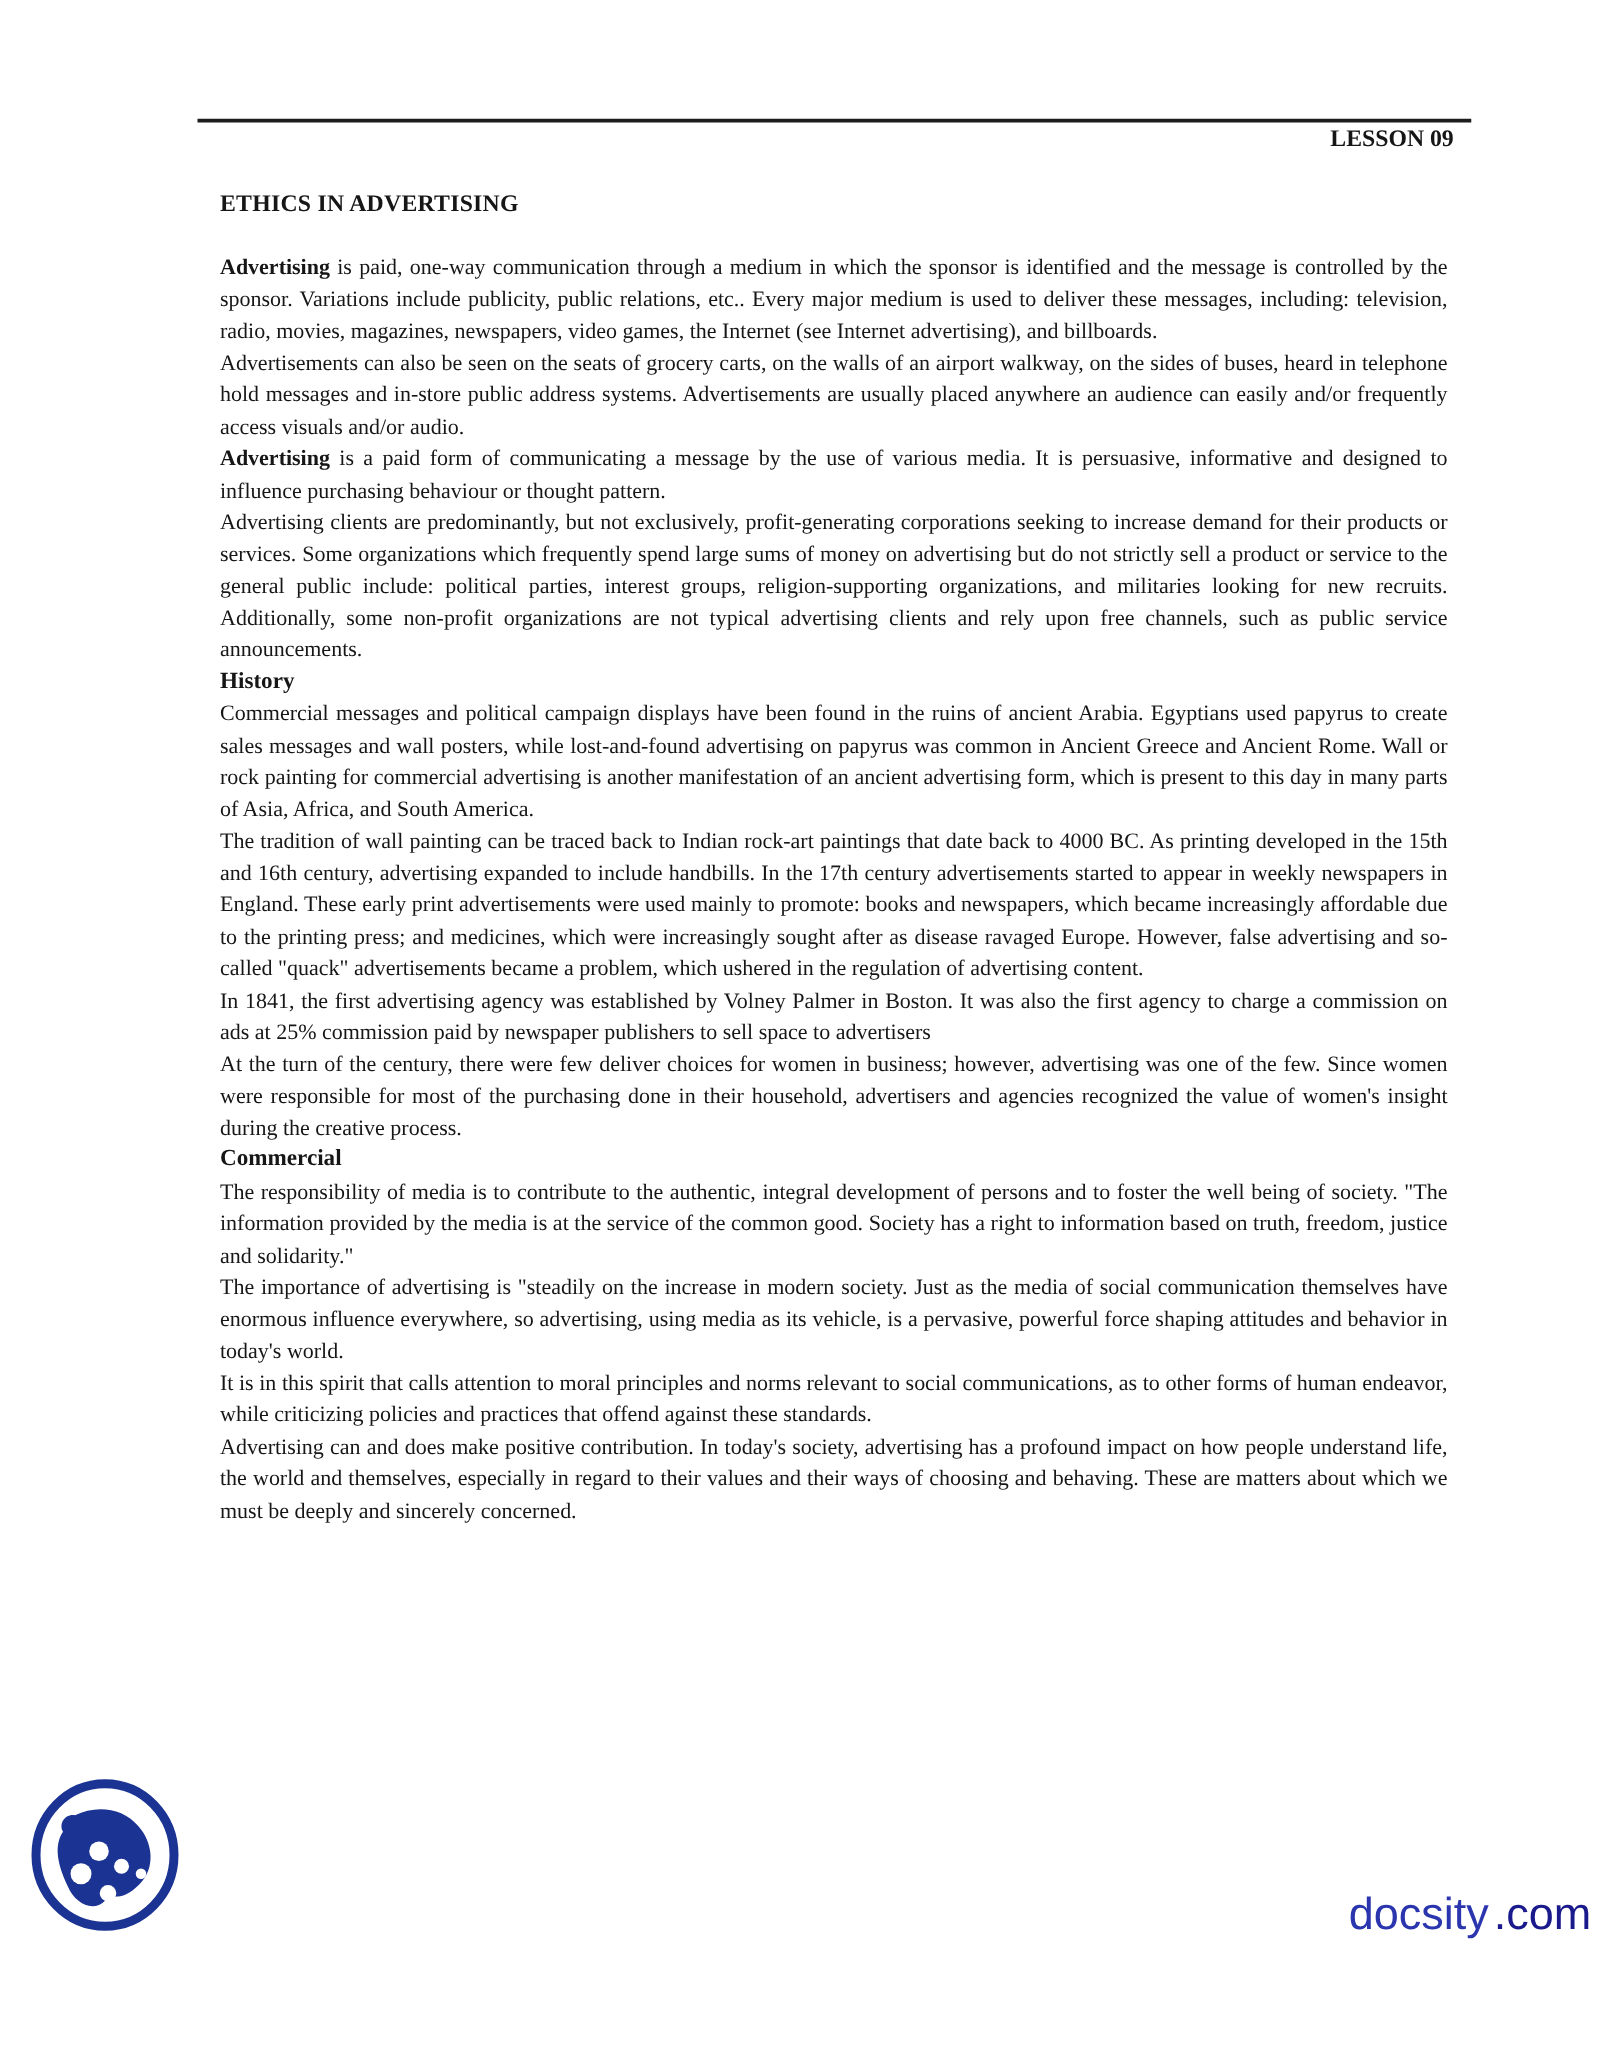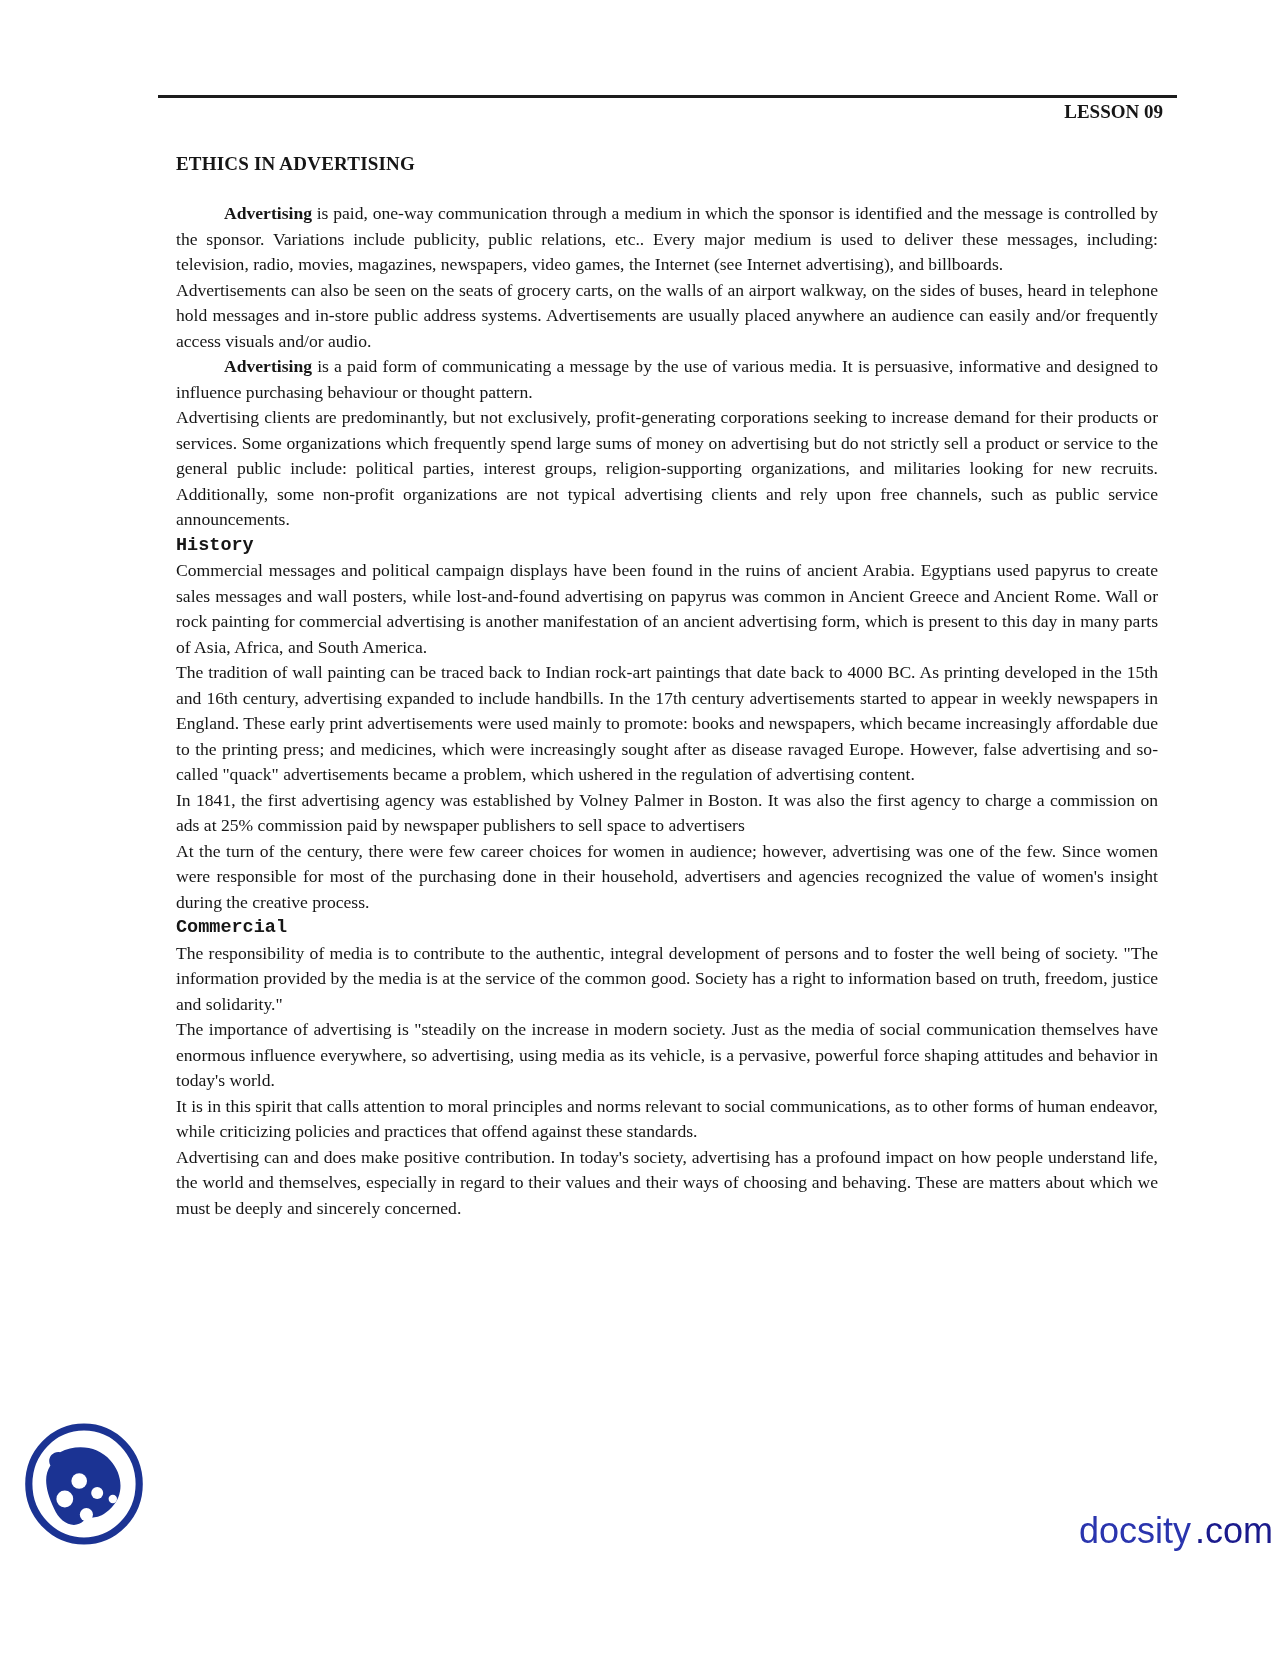--- a/index.html
+++ b/index.html
@@ -50,25 +50,23 @@
     text-align: justify;
   }
   .doc-body p {
     margin: 0;
   }
   .section-heading {
     margin-top: 25.5px;
     font-size: 18.5px;
     font-weight: bold;
     text-align: left;
-    font-family: Liberation Mono, monospace;
   }
   .lead-bold {
     font-weight: bold;
-    margin-left: 48px;
   }
   .brand-logo {
     position: absolute;
     left: 24px;
     top: 1422px;
     width: 120px;
     height: 124px;
   }
   .brand-link {
     position: absolute;
@@ -98,21 +96,21 @@
 
   <p><span class="lead-bold">Advertising</span><span> is a paid form of communicating a message by the use of various media. It is persuasive, informative and designed to influence purchasing behaviour or thought pattern.</span></p>
 
   <p>Advertising clients are predominantly, but not exclusively, profit-generating corporations seeking to increase demand for their products or services. Some organizations which frequently spend large sums of money on advertising but do not strictly sell a product or service to the general public include: political parties, interest groups, religion-supporting organizations, and militaries looking for new recruits. Additionally, some non-profit organizations are not typical advertising clients and rely upon free channels, such as public service announcements.</p>
 
   <p class="section-heading">History</p>
 
   <p>Commercial messages and political campaign displays have been found in the ruins of ancient Arabia. Egyptians used papyrus to create sales messages and wall posters, while lost-and-found advertising on papyrus was common in Ancient Greece and Ancient Rome. Wall or rock painting for commercial advertising is another manifestation of an ancient advertising form, which is present to this day in many parts of Asia, Africa, and South America.</p>
   <p>The tradition of wall painting can be traced back to Indian rock-art paintings that date back to 4000 BC. As printing developed in the 15th and 16th century, advertising expanded to include handbills. In the 17th century advertisements started to appear in weekly newspapers in England. These early print advertisements were used mainly to promote: books and newspapers, which became increasingly affordable due to the printing press; and medicines, which were increasingly sought after as disease ravaged Europe. However, false advertising and so-called "quack" advertisements became a problem, which ushered in the regulation of advertising content.</p>
   <p>In 1841, the first advertising agency was established by Volney Palmer in Boston. It was also the first agency to charge a commission on ads at 25% commission paid by newspaper publishers to sell space to advertisers</p>
-  <p>At the turn of the century, there were few career choices for women in audience; however, advertising was one of the few. Since women were responsible for most of the purchasing done in their household, advertisers and agencies recognized the value of women's insight during the creative process.</p>
+  <p>At the turn of the century, there were few deliver choices for women in business; however, advertising was one of the few. Since women were responsible for most of the purchasing done in their household, advertisers and agencies recognized the value of women's insight during the creative process.</p>
 
   <p class="section-heading">Commercial</p>
 
   <p>The responsibility of media is to contribute to the authentic, integral development of persons and to foster the well being of society. "The information provided by the media is at the service of the common good. Society has a right to information based on truth, freedom, justice and solidarity."</p>
   <p>The importance of advertising is "steadily on the increase in modern society. Just as the media of social communication themselves have enormous influence everywhere, so advertising, using media as its vehicle, is a pervasive, powerful force shaping attitudes and behavior in today's world.</p>
   <p>It is in this spirit that calls attention to moral principles and norms relevant to social communications, as to other forms of human endeavor, while criticizing policies and practices that offend against these standards.</p>
   <p>Advertising can and does make positive contribution. In today's society, advertising has a profound impact on how people understand life, the world and themselves, especially in regard to their values and their ways of choosing and behaving. These are matters about which we must be deeply and sincerely concerned.</p>
 
 </div>
 

